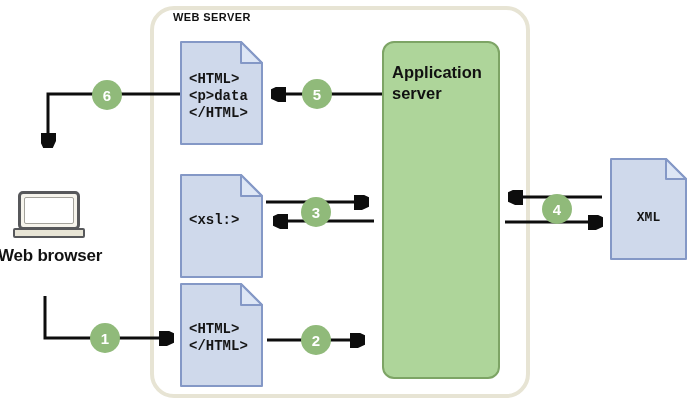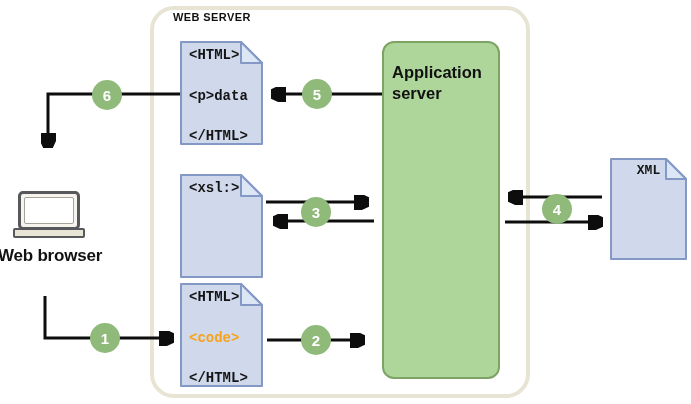--- a/index.html
+++ b/index.html
@@ -27,29 +27,29 @@
     margin-top:19px;padding:0 8px;text-align:left;
     font-size:16.5px;font-weight:bold;color:#111111;line-height:21px;
   }
   
   .doc{position:absolute;width:83px;height:104px;z-index:2;}
   .doc svg{position:absolute;left:0;top:0;}
   .page{fill:#cfd9eb;stroke:#8498c6;stroke-width:2;stroke-linejoin:round;}
   .flap{fill:#dde6f5;stroke:#8498c6;stroke-width:2;stroke-linejoin:round;}
   .code{
     position:absolute;left:0;top:0;width:100%;height:100%;
-    display:flex;flex-direction:column;justify-content:space-between;
+    display:flex;flex-direction:column;justify-content:center;
     padding:6px 0 0 9px;box-sizing:border-box;
     font-family:"Liberation Mono","DejaVu Sans Mono",monospace;
     font-size:14px;font-weight:bold;color:#141414;
   }
   .code-line{line-height:17px;min-height:17px;white-space:pre;}
   .code-line.accent{color:#f7a21b;}
   .xml-doc{position:absolute;left:610px;top:158px;width:77px;height:102px;z-index:2;}
-  .xml-doc .code{padding:4px 0 0 0;align-items:center;font-size:13px;}
+  .xml-doc .code{padding:4px 0 0 0;align-items:center;font-size:13px;margin-top:6px;}
   
   .laptop-screen{
     position:absolute;left:18px;top:191px;width:62px;height:39px;box-sizing:border-box;
     border:3px solid #57585b;border-radius:5px;background:#f6f4ec;padding:3px;z-index:2;
   }
   .laptop-screen-inner{
     width:100%;height:100%;box-sizing:border-box;background:#ffffff;
     border:1px solid #a3a29b;border-radius:2px;
   }
   .laptop-base{
@@ -105,21 +105,20 @@
     </div>
   </div>
 
   <div class="doc" style="left:180px;top:283px;">
     <svg width="83" height="104" viewBox="0 0 83 104">
       <polygon class="page" points="1,1 61,1 82,22 82,103 1,103"></polygon>
       <polygon class="flap" points="61,1 82,22 61,22"></polygon>
     </svg>
     <div class="code">
       <div class="code-line">&lt;HTML&gt;</div>
-      <div class="code-line accent">&lt;code&gt;</div>
       <div class="code-line">&lt;/HTML&gt;</div>
     </div>
   </div>
 
   <div class="xml-doc">
     <svg width="77" height="102" viewBox="0 0 77 102">
       <polygon class="page" points="1,1 56,1 76,21 76,101 1,101"></polygon>
       <polygon class="flap" points="56,1 76,21 56,21"></polygon>
     </svg>
     <div class="code">

